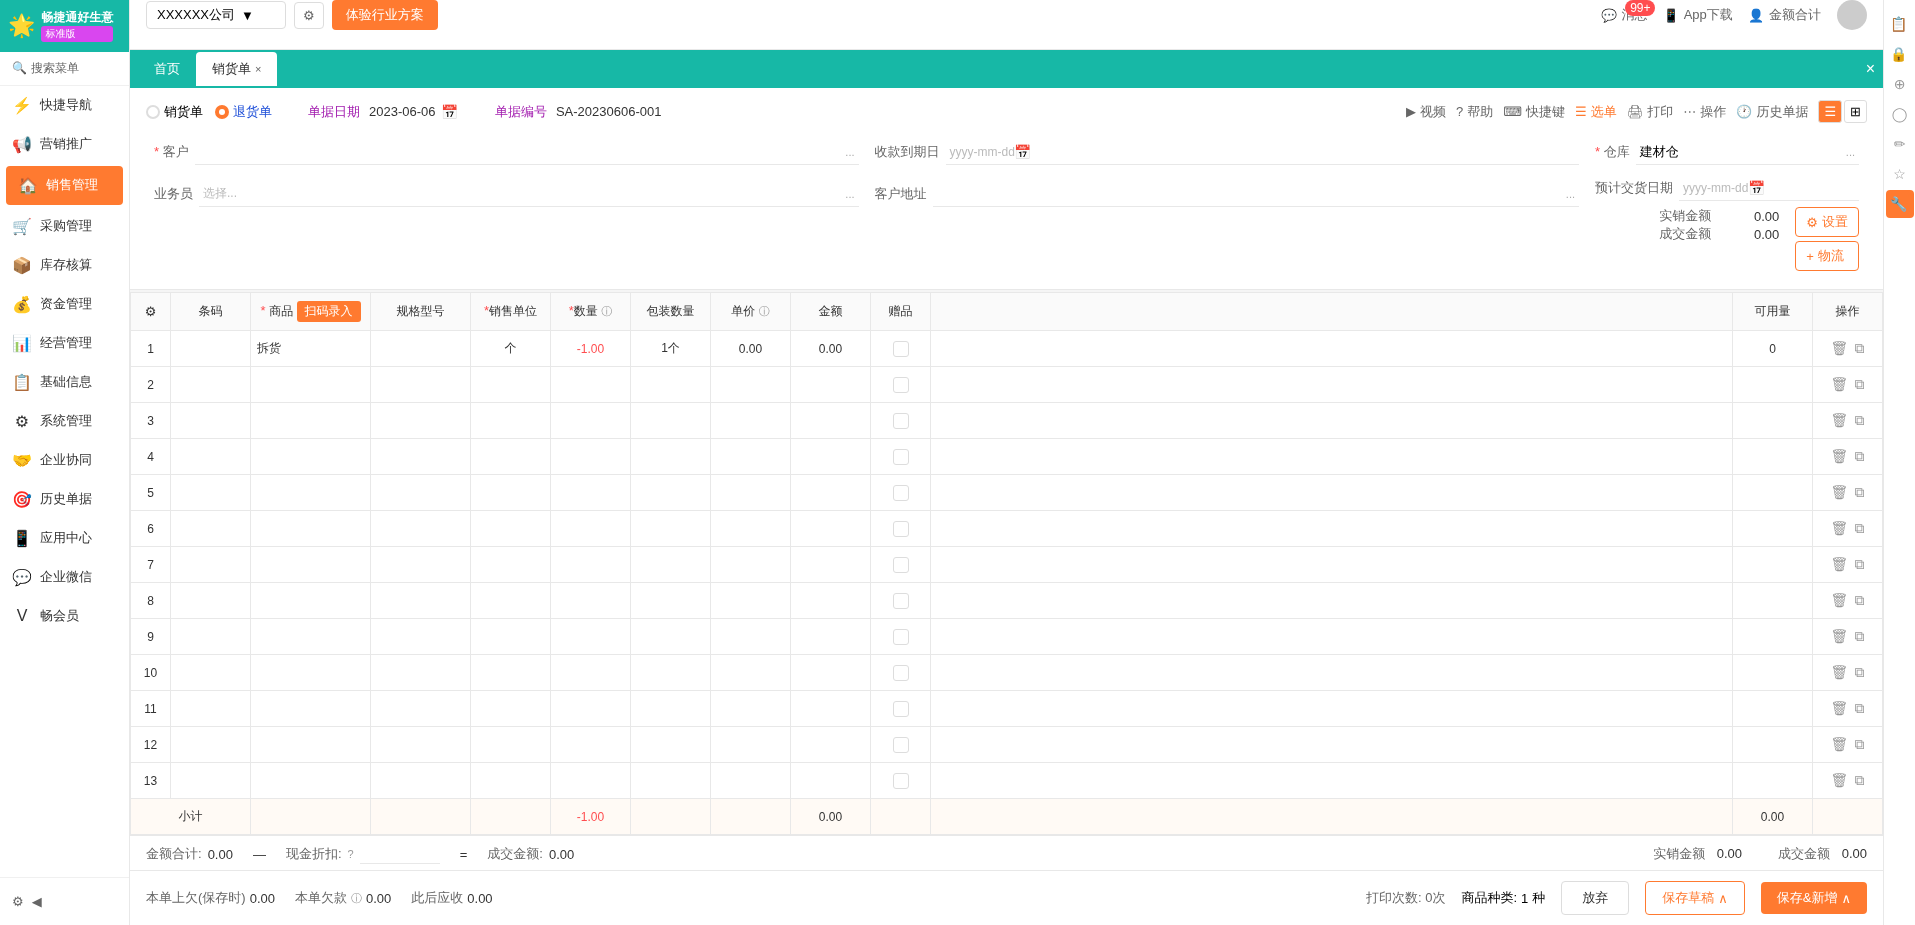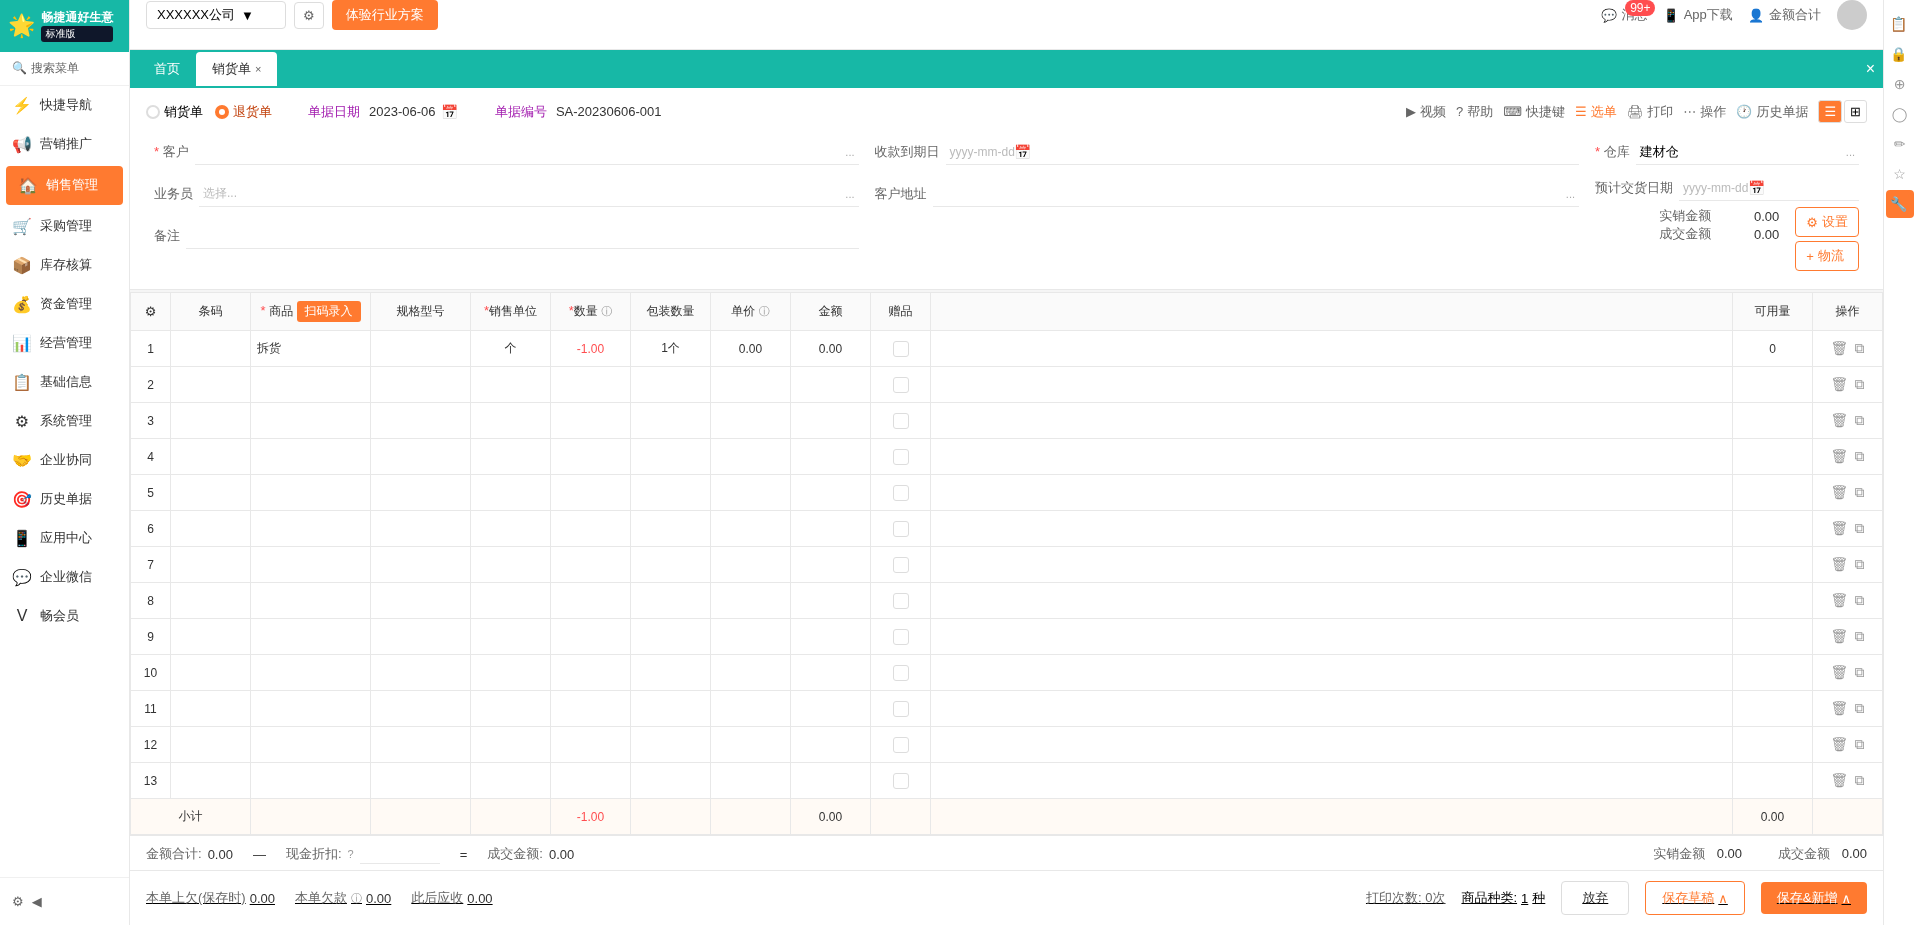--- a/index.html
+++ b/index.html
@@ -2,21 +2,21 @@
 <html><head>
   <meta charset="utf-8">
   <style>
     * { box-sizing: border-box; margin: 0; padding: 0; font-family: 'Microsoft YaHei', Arial, sans-serif; font-size: 13px; }
     body { width: 1915px; height: 925px; overflow: hidden; background: #f0f2f5; display: flex; }
 
     
     .sidebar { width: 130px; min-width: 130px; background: #fff; display: flex; flex-direction: column; border-right: 1px solid #e8e8e8; height: 925px; }
     .sidebar-logo { background: #17b8a6; padding: 10px 8px; display: flex; align-items: center; gap: 6px; min-height: 50px; }
     .sidebar-logo-text { color: #fff; font-size: 12px; font-weight: bold; line-height: 1.3; }
-    .sidebar-logo-badge { background: #0f172a; color: #fff; font-size: 10px; padding: 1px 4px; border-radius: 3px; }
+    .sidebar-logo-badge { background: #d946ef; color: #fff; font-size: 10px; padding: 1px 4px; border-radius: 3px; }
     .sidebar-search { display: flex; align-items: center; padding: 8px; border-bottom: 1px solid #f0f0f0; cursor: pointer; }
     .sidebar-search span { color: #666; margin-left: 4px; font-size: 12px; }
     .sidebar-item { display: flex; align-items: center; padding: 10px 12px; cursor: pointer; color: #333; gap: 8px; }
     .sidebar-item.active { background: #ff7a30; color: #fff; border-radius: 4px; margin: 2px 6px; }
     .sidebar-item.active .sidebar-icon { color: #fff; }
     .sidebar-icon { font-size: 16px; width: 20px; text-align: center; }
     .sidebar-label { font-size: 13px; }
     .sidebar-bottom { margin-top: auto; border-top: 1px solid #f0f0f0; padding: 8px 0; }
     .sidebar-bottom-item { display: flex; align-items: center; padding: 8px 12px; cursor: pointer; color: #666; gap: 8px; }
 
@@ -83,21 +83,21 @@
 
     
     .footer-summary { background: #fff; padding: 8px 16px; border-top: 1px solid #e8e8e8; display: flex; align-items: center; gap: 20px; flex-wrap: wrap; }
     .summary-item { display: flex; align-items: center; gap: 6px; font-size: 13px; }
     .summary-label { color: #666; }
     .summary-value { color: #333; font-weight: 500; }
     .minus-icon { color: #333; }
     .equals-icon { color: #333; }
 
     
-    .bottom-bar { background: #fff; padding: 10px 16px; border-top: 1px solid #e8e8e8; display: flex; align-items: center; justify-content: space-between; text-decoration: underline; }
+    .bottom-bar { background: #fff; padding: 10px 16px; border-top: 1px solid #e8e8e8; display: flex; align-items: center; justify-content: space-between; }
     .bottom-left { display: flex; align-items: center; gap: 20px; font-size: 13px; }
     .bottom-stat { display: flex; align-items: center; gap: 4px; }
     .stat-label { color: #666; }
     .stat-value { color: #333; font-weight: 500; }
     .bottom-right { display: flex; align-items: center; gap: 16px; }
     .print-count { color: #666; font-size: 13px; }
     .product-count { display: flex; align-items: center; gap: 4px; font-size: 13px; }
     .abandon-btn { border: 1px solid #ddd; border-radius: 4px; padding: 7px 20px; cursor: pointer; background: #fff; color: #333; font-size: 13px; }
     .save-draft-btn { border: 1px solid #ff7a30; color: #ff7a30; background: #fff; border-radius: 4px; padding: 7px 16px; cursor: pointer; font-size: 13px; display: flex; align-items: center; gap: 4px; }
     .save-new-btn { background: #ff7a30; color: #fff; border: none; border-radius: 4px; padding: 7px 16px; cursor: pointer; font-size: 13px; display: flex; align-items: center; gap: 4px; }
@@ -248,21 +248,21 @@
 
     <div class="form-area">
       <div style="display:flex; align-items:center; gap:20px; margin-bottom:10px;">
         <div class="radio-group">
           <div class="radio-item">
             <span class="radio-dot"></span>
             <span>销货单</span>
           </div>
           <div class="radio-item">
             <span class="radio-dot checked"></span>
-            <span style="color:#c2410c;">退货单</span>
+            <span style="color:#1d4ed8;">退货单</span>
           </div>
         </div>
         <div class="date-field">
           <span class="form-label">单据日期</span>
           <span class="date-value">2023-06-06</span>
           <span class="calendar-icon">📅</span>
         </div>
         <div class="doc-number">
           <span class="form-label">单据编号</span>
           <span class="date-value">SA-20230606-001</span>
@@ -315,24 +315,20 @@
           </div>
 
           <div class="field-cell" style="margin-top:4px;">
             <span class="field-label">业务员</span>
             <div class="field-input" style="flex:1;">
               <span class="field-placeholder">选择...</span>
               <span class="field-dots">...</span>
             </div>
           </div>
 
-          <div class="field-cell" style="margin-top:4px;">
-            <span class="field-label">备注</span>
-            <div class="field-input" style="flex:1;"></div>
-          </div>
         </div>
 
         <div>
 
           <div class="field-cell">
             <span class="field-label">收款到期日</span>
             <div class="field-input" style="flex:1;">
               <span class="field-placeholder">yyyy-mm-dd</span>
               <span class="calendar-icon">📅</span>
             </div>

